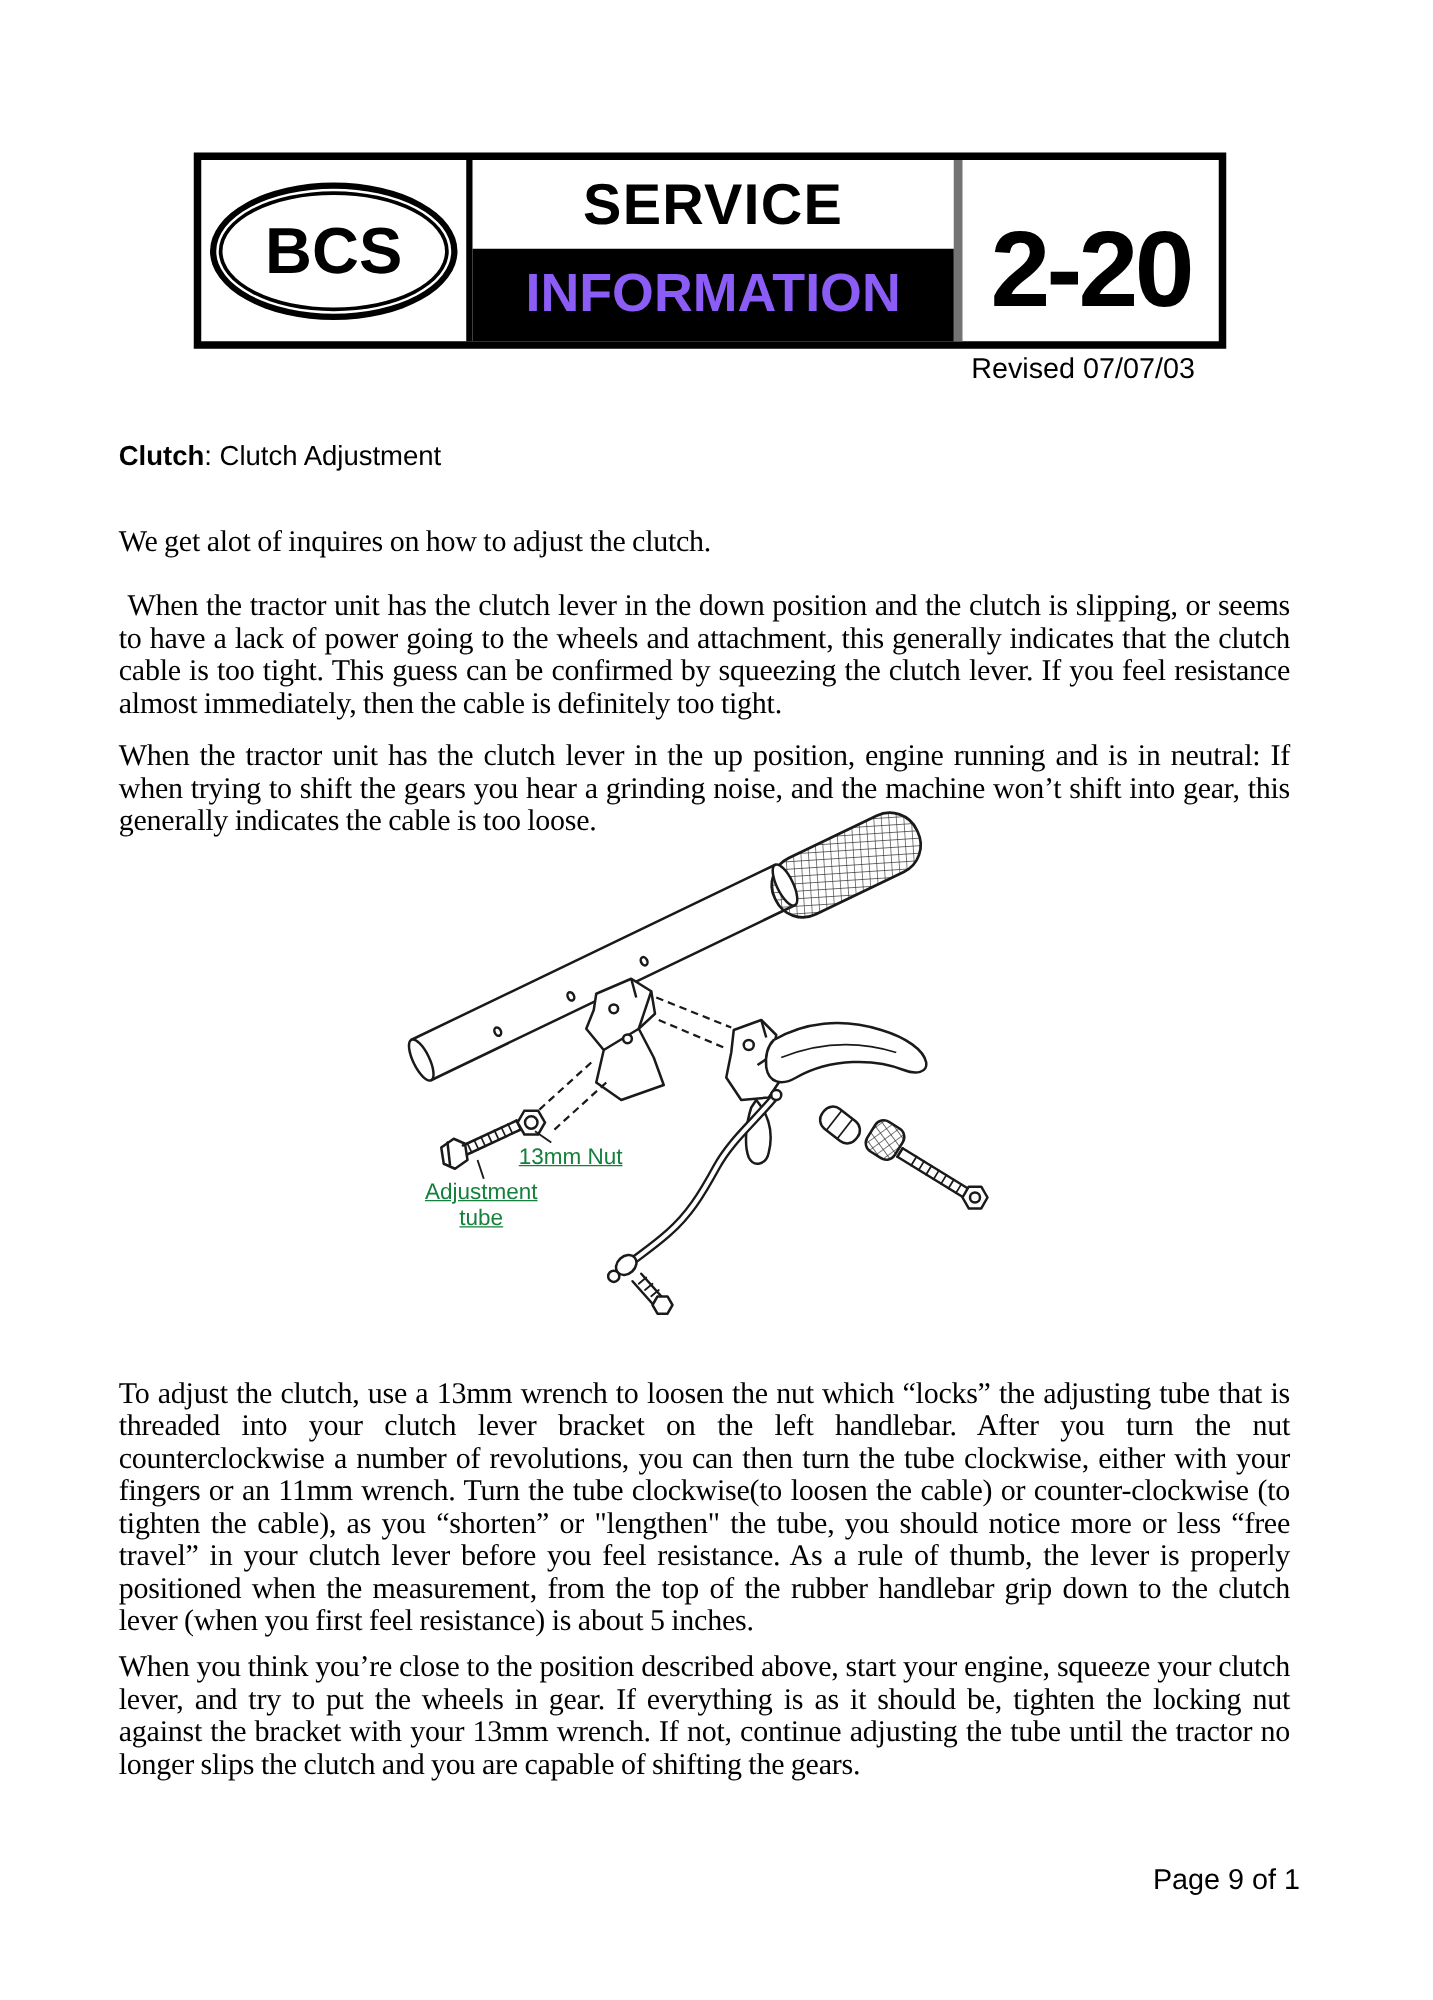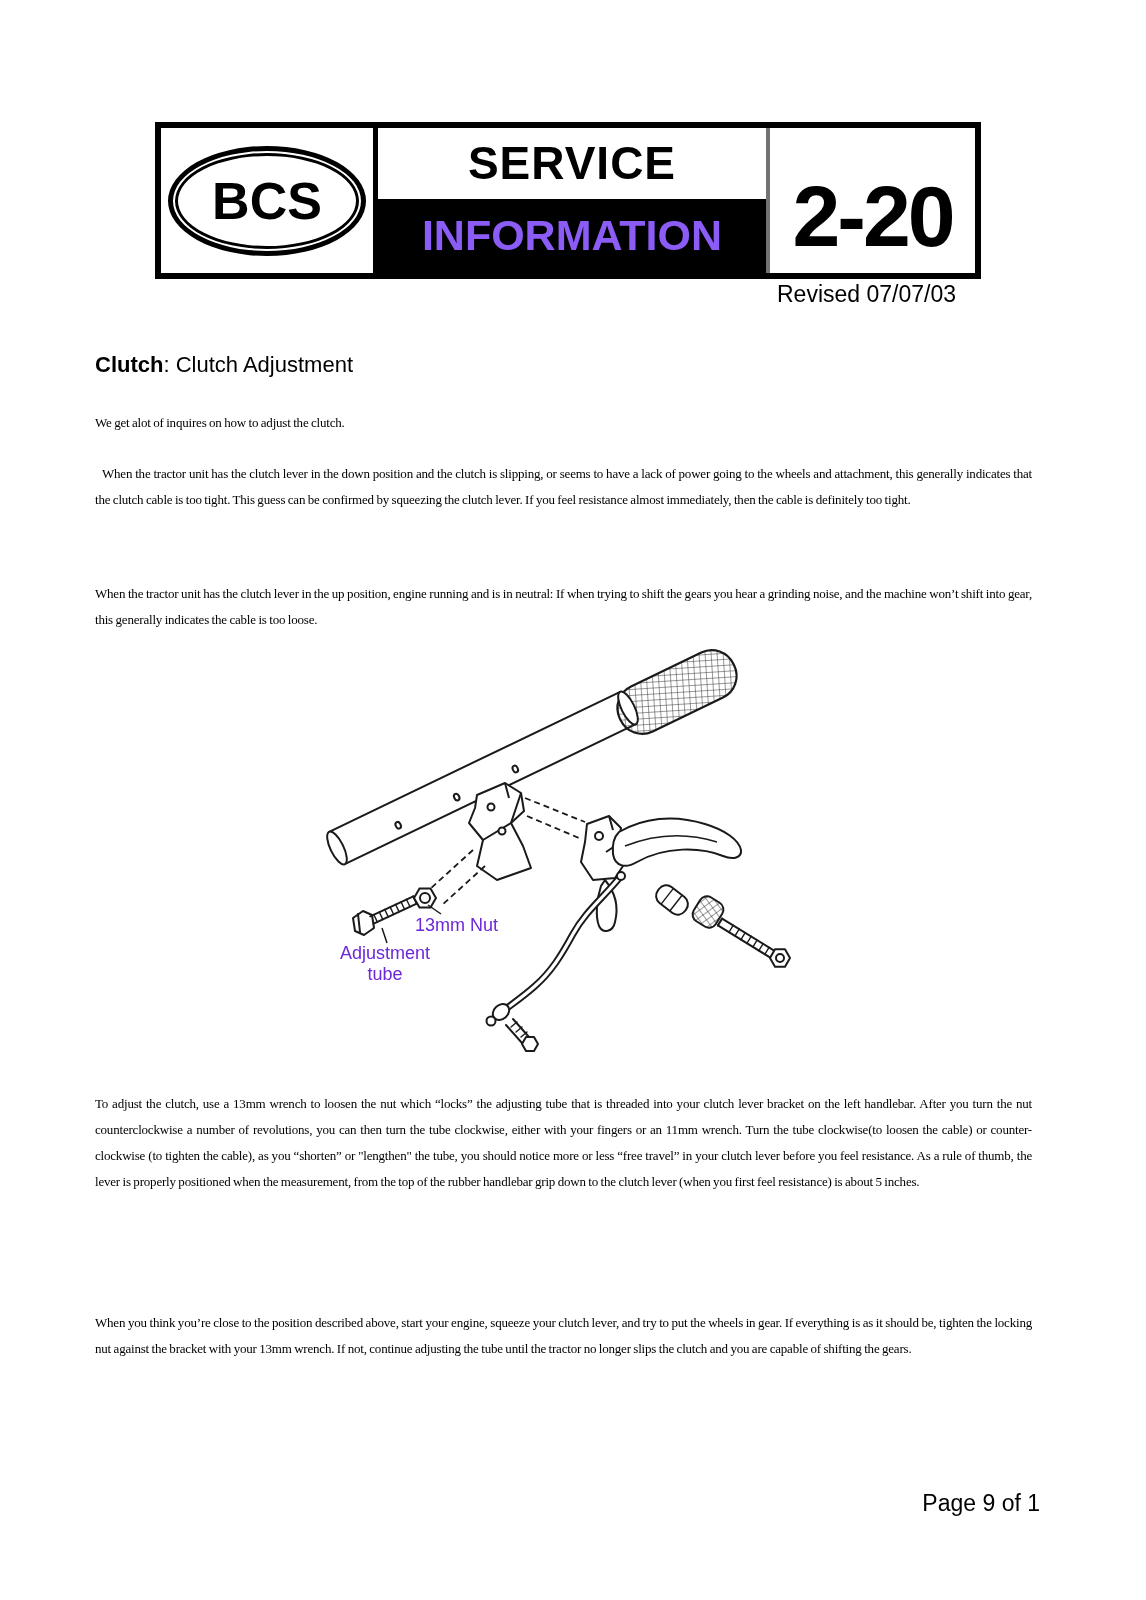--- a/index.html
+++ b/index.html
@@ -19,21 +19,21 @@
   .logo-oval {
     width:188px; height:100px; border:5px solid #000; border-radius:50%;
     position:relative; display:flex; align-items:center; justify-content:center;
   }
   .logo-oval::before {
     content:""; position:absolute; inset:2px; border:3px solid #000; border-radius:50%;
   }
   .logo-text { font:bold 52px "Liberation Sans", sans-serif; letter-spacing:0; }
   .title-cell {
     flex:1; display:flex; flex-direction:column;
-    border-left:5px solid #000; border-right:4px solid #737373;
+    border-left:5px solid #000; border-right:7px solid #737373;
   }
   .title-top {
     flex:1; display:flex; align-items:center; justify-content:center;
     font:bold 46px "Liberation Sans", sans-serif; letter-spacing:1px;
   }
   .title-bottom {
     flex:1.05; background:#000; color:#8b5cf6; display:flex; align-items:center; justify-content:center;
     font:bold 43px "Liberation Sans", sans-serif;
   }
   .number-cell {
@@ -46,35 +46,35 @@
   }
 
   
   .subject {
     position:absolute; left:95px; top:352px;
     font:22px "Liberation Sans", sans-serif;
   }
   .subject strong { font-weight:bold; }
   .para {
     position:absolute; left:95px; width:937px;
-    font-size:13px; line-height:26px; text-align:justify;
+    font-size:24px; line-height:26px; text-align:justify;
     letter-spacing:-0.2px; word-spacing:-0.5px;
   }
   .para.single { text-align:left; }
   #p1 { top:397px; }
   #p2 { top:448px; text-indent:7px; }
   #p3 { top:568px; }
   #p4 { top:1078px; }
   #p5 { top:1297px; }
 
   
   .figure { position:absolute; left:325px; top:640px; width:470px; height:425px; }
   .figure svg { position:absolute; left:0; top:0; }
   .fig-label {
-    position:absolute; font:18px "Liberation Sans", sans-serif; color:#6d28d9;
+    position:absolute; font:18px "Liberation Sans", sans-serif; color:#15803d;text-decoration:underline;
   }
   #label-nut { left:90px; top:275px; }
   #label-tube { left:5px; top:303px; width:110px; text-align:center; white-space:pre-line; line-height:21px; }
 
   .footer {
     position:absolute; top:1490px; right:106px;
     font:23px "Liberation Sans", sans-serif;
   }
 </style>
 </head>

